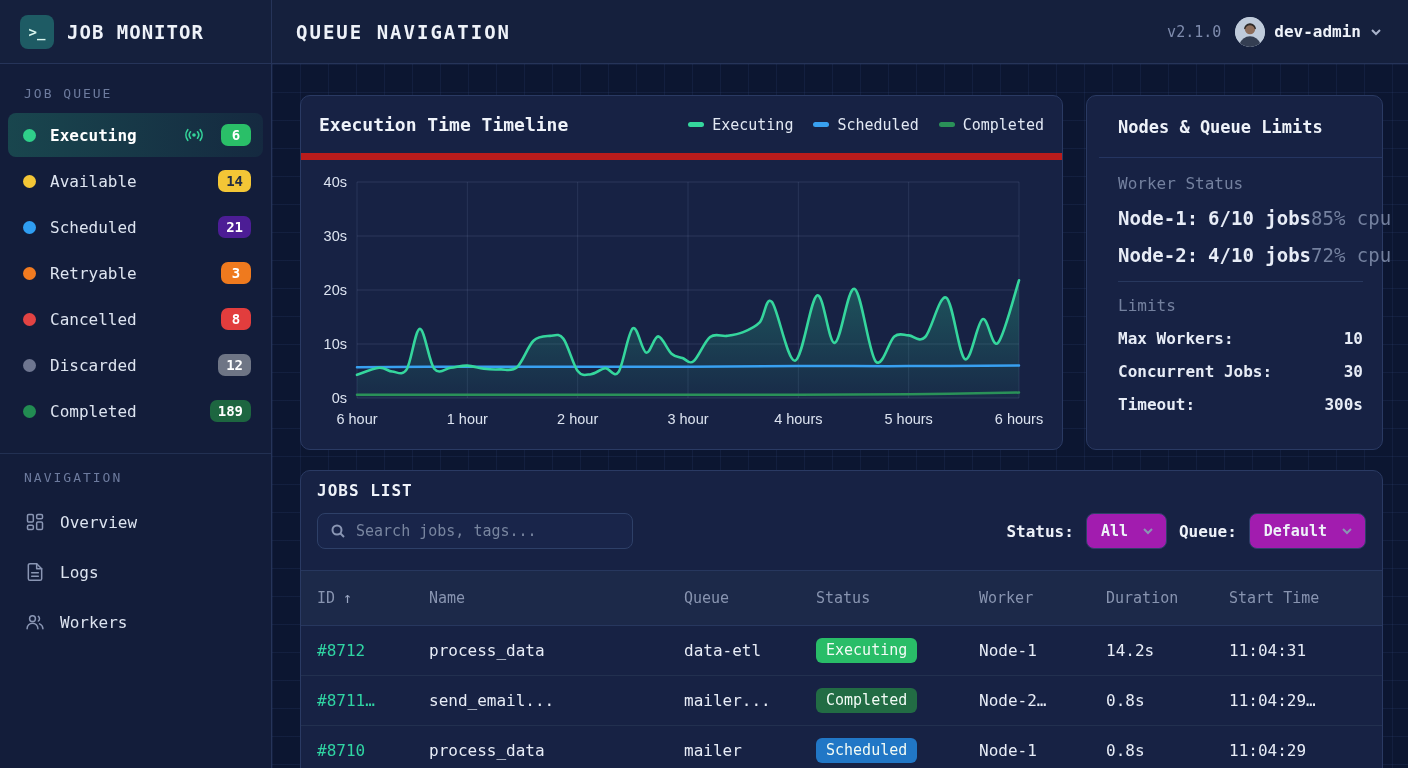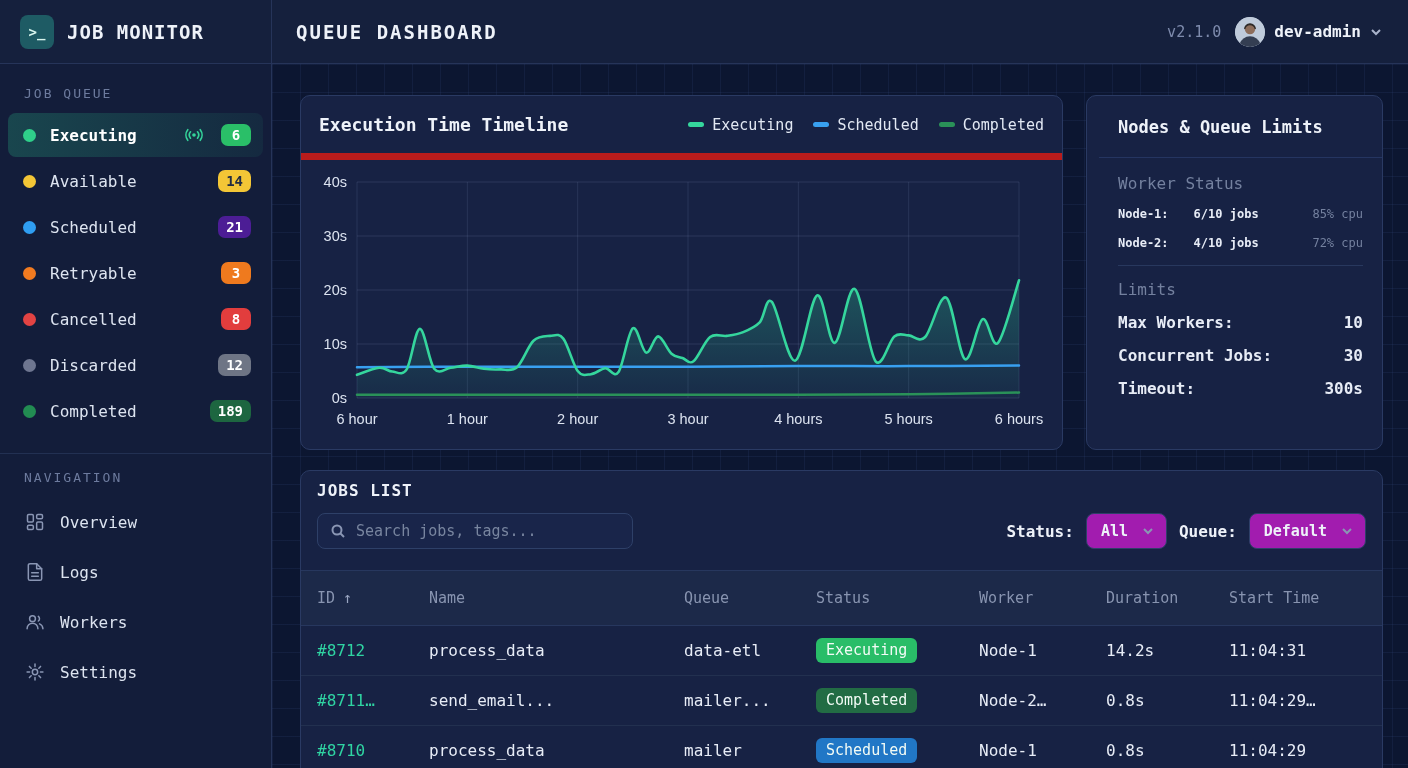--- a/index.html
+++ b/index.html
@@ -61,21 +61,21 @@
   .legend-item { display:flex; align-items:center; gap:8px; font-size:15px; color:#e2e8f3; cursor:pointer; }
   .legend-dash { width:16px; height:5px; border-radius:3px; }
   .chart-body { flex:1; padding:4px 18px 0; }
 
   
   .nodes-card { width:297px; flex:0 0 auto; display:flex; flex-direction:column;padding-left:12px; }
   .nodes-header { height:62px; display:flex; align-items:center; padding:0 19px;
     border-bottom:1px solid #253561; font-size:17px; font-weight:bold; color:#eef2f9; }
   .nodes-body { padding:16px 19px 0; }
   .sub-label { color:#74819f; font-size:16px; margin-bottom:14px; }
-  .node-row { display:flex; align-items:flex-start; font-size:12px; margin-bottom:15px; white-space:nowrap;gap:15px; }
+  .node-row { display:flex; align-items:flex-start; font-size:19px; margin-bottom:15px; white-space:nowrap; }
   .node-name { font-weight:bold; }
   .node-jobs { font-weight:bold; margin-left:10px; }
   .node-cpu { color:#74819f; margin-left:auto; }
   .limits-divider { border-top:1px solid #28385e; margin:14px 0 14px; }
   .limit-row { display:flex; justify-content:space-between; font-size:16px; margin-bottom:14px; }
   .limit-label { font-weight:bold; }
   .limit-value { font-weight:bold; }
 
   
   .jobs-card { margin-top:20px; height:372px; overflow:hidden; }
@@ -107,21 +107,21 @@
     font-size:15px; color:#f2fbf5; }
 </style>
 </head>
 <body>
 
 <div class="topbar">
   <div class="topbar-left">
     <div class="logo-box">&gt;_</div>
     <div class="app-title">JOB MONITOR</div>
   </div>
-  <div class="page-title">QUEUE DASHBOARD</div>
+  <div class="page-title">QUEUE NAVIGATION</div>
   <div class="topbar-right">
     <div class="version">v2.1.0</div>
     <div class="user-menu">
       <div class="avatar">
         <svg viewBox="0 0 30 30" width="30" height="30">
           <circle cx="15" cy="15" r="15" fill="#bfcbdb"></circle>
           <circle cx="15" cy="12" r="5.2" fill="#8d6e5c"></circle>
           <path d="M15 6.2 a6 6 0 0 1 6 6 l-1.5 -0.4 a4.6 4.6 0 0 0 -9 0 l-1.5 0.4 a6 6 0 0 1 6 -6 Z" fill="#2e2a28"></path>
           <path d="M4.5 27 a11 11 0 0 1 21 0 a15 15 0 0 1 -21 0 Z" fill="#343e52"></path>
         </svg>
@@ -214,27 +214,20 @@
     <span>Logs</span>
   </div>
   <div class="nav-item">
     <svg viewBox="0 0 24 24">
       <circle cx="9" cy="8" r="3.5"></circle>
         <path d="M2.5 20 a6.5 6.5 0 0 1 13 0"></path>
       <path d="M16 5.2 a3.5 3.5 0 0 1 0 5.6"></path>
         <path d="M17.5 14.2 a6.5 6.5 0 0 1 4 5.8"></path>
     </svg>
     <span>Workers</span>
-  </div>
-  <div class="nav-item">
-    <svg viewBox="0 0 24 24">
-      <circle cx="12" cy="12" r="3.2"></circle>
-      <path d="M12 2.5 v3 M12 18.5 v3 M2.5 12 h3 M18.5 12 h3 M5.3 5.3 l2.1 2.1 M16.6 16.6 l2.1 2.1 M18.7 5.3 l-2.1 2.1 M7.4 16.6 l-2.1 2.1"></path>
-    </svg>
-    <span>Settings</span>
   </div>
 </div>
 
 <div class="main">
   <div class="top-row">
 
     <div class="card chart-card">
       <div class="chart-header">
         <div class="chart-title">Execution Time Timeline</div>
         <div class="legend" id="legend">

